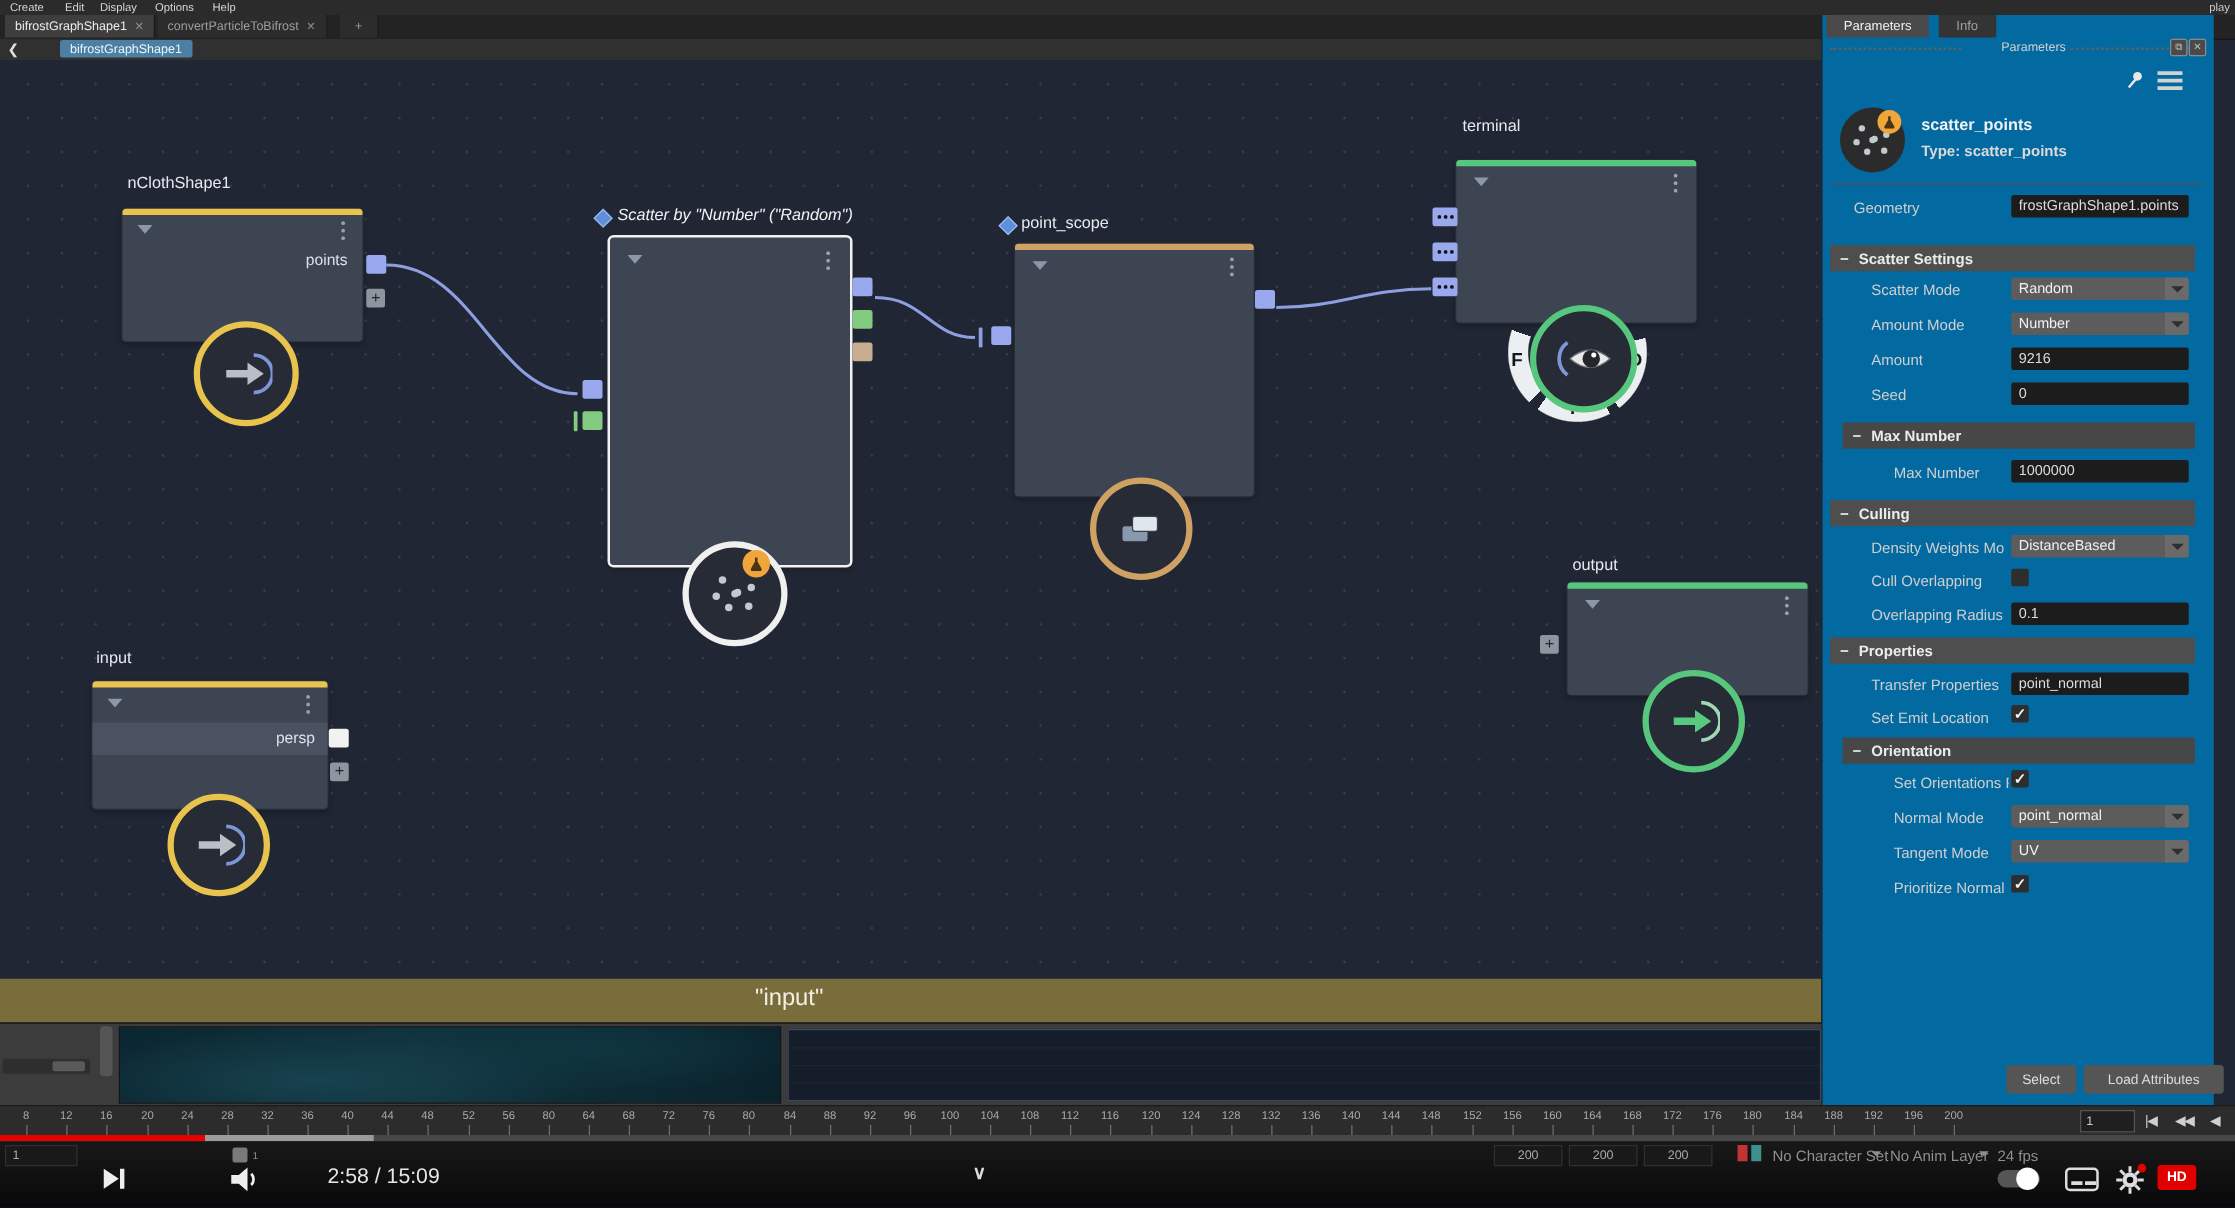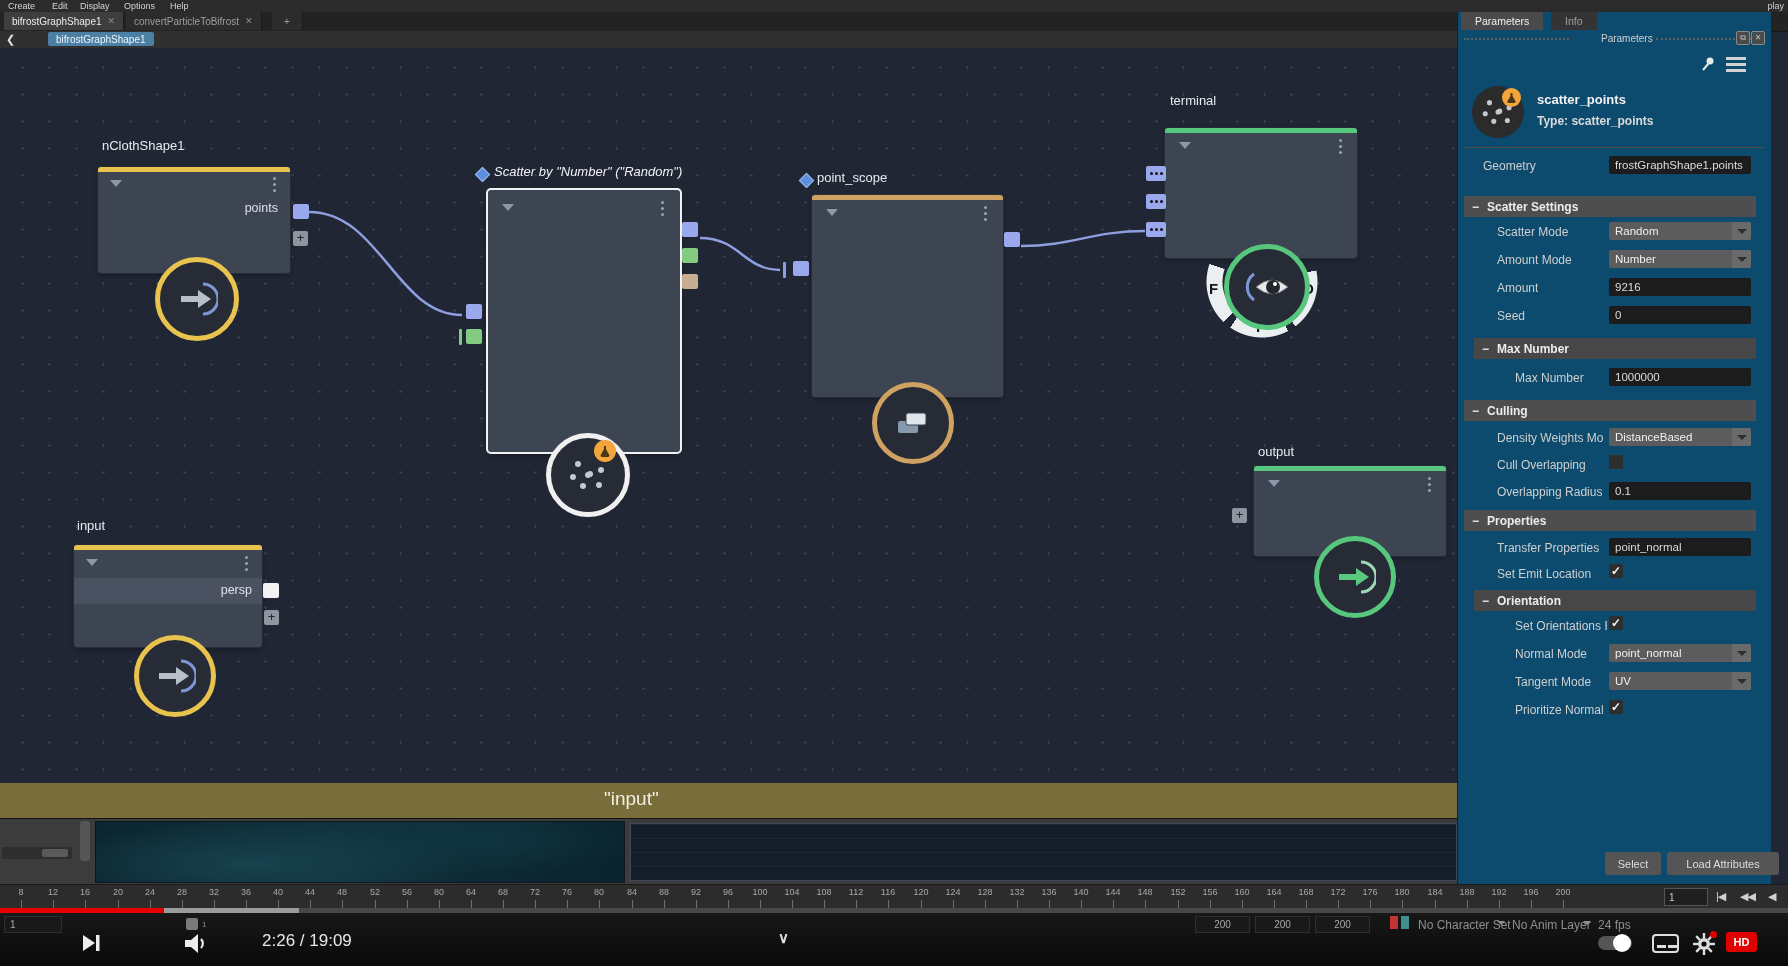--- a/index.html
+++ b/index.html
@@ -42,21 +42,21 @@
        background:conic-gradient(from 0deg,transparent 0 78deg,#eceff1 78deg 143deg,transparent 143deg 152deg,#eceff1 152deg 215deg,transparent 215deg 224deg,#eceff1 224deg 289deg,transparent 289deg 360deg);
        -webkit-mask:radial-gradient(closest-side,transparent 0 39px,#000 40px 55px,transparent 56px);
        mask:radial-gradient(closest-side,transparent 0 39px,#000 40px 55px,transparent 56px);}
   .fanletter{position:absolute;color:#15181d;font-size:15px;font-weight:bold;z-index:5;}
   .scdots{width:6px;height:6px;border-radius:50%;background:#c3c8d1;
           box-shadow:13px -5px 0 #c3c8d1,-10px -11px 0 #c3c8d1,-15px 2px 0 #c3c8d1,-5px 11px 0 #c3c8d1,11px 10px 0 #c3c8d1,2px -1px 0 #c3c8d1;}
   .badge{position:absolute;width:22px;height:22px;border-radius:50%;background:#f0a63b;display:flex;align-items:center;justify-content:center;z-index:7;}
   .hintbar{left:0;top:783px;width:1457px;height:35px;background:#786d3b;}
   .hinttext{position:absolute;left:604px;top:5px;color:#f2efe2;font-size:19px;}
   
-  .panel{left:1457px;top:12px;width:313px;height:872px;background:#0c4a6e;border-left:1px solid #1d1d1d;}
+  .panel{left:1457px;top:12px;width:313px;height:872px;background:#0369a1;border-left:1px solid #1d1d1d;}
   .ptab{position:absolute;top:0;height:18px;padding:0 14px;font-size:10.5px;display:flex;align-items:center;}
   .ptab.active{background:#4a4a4a;color:#f0f0f0;}
   .ptab.inactive{background:#343434;color:#9f9f9f;}
   .dotband{position:absolute;height:0;border-top:2px dotted #606060;}
   .phead{position:absolute;color:#cfcfcf;font-size:10px;}
   .winbtn{position:absolute;width:12px;height:12px;border:1px solid #8a8a8a;border-radius:2px;color:#bdbdbd;
           font-size:8px;line-height:12px;text-align:center;background:#4a4a4a;}
   .pin{position:absolute;}
   .burger{position:absolute;width:20px;height:2.5px;background:#d2d2d2;box-shadow:0 6px 0 #d2d2d2,0 12px 0 #d2d2d2;}
   .nbadge{position:absolute;width:52px;height:52px;border-radius:50%;background:#2b2b2b;display:flex;align-items:center;justify-content:center;}
@@ -585,21 +585,21 @@
     <span class="greylbl" style="left:1598px;top:5px">24 fps</span>
 
     <svg style="position:absolute;left:80px;top:20px" width="22" height="20">
       <path d="M3 2 L15 10 L3 18 Z" fill="#eee"></path>
         <rect x="16" y="2" width="3.5" height="16" fill="#eee"></rect>
     </svg>
     <svg style="position:absolute;left:183px;top:19px" width="28" height="22">
       <path d="M2 8 v7 h6 l7 6 V2 L8 8 Z" fill="#eee"></path>
       <path d="M18 7 a6.5 6.5 0 0 1 0 9" stroke="#eee" stroke-width="2.2" fill="none"></path>
     </svg>
-    <span class="ytime" style="left:262px;top:18px">2:26 / 19:09</span>
+    <span class="ytime" style="left:262px;top:18px">2:58 / 15:09</span>
     <span class="chev" style="left:778px;top:16px">∨</span>
 
 
     <div class="toggle" style="left:1598px;top:23px">
         <i></i>
       </div>
     <div class="ccicon" style="left:1652px;top:21px"></div>
     <svg style="position:absolute;left:1692px;top:19px" width="24" height="24">
       <g stroke="#ddd" stroke-width="2.4">
         <line x1="12" y1="1" x2="12" y2="6"></line>

